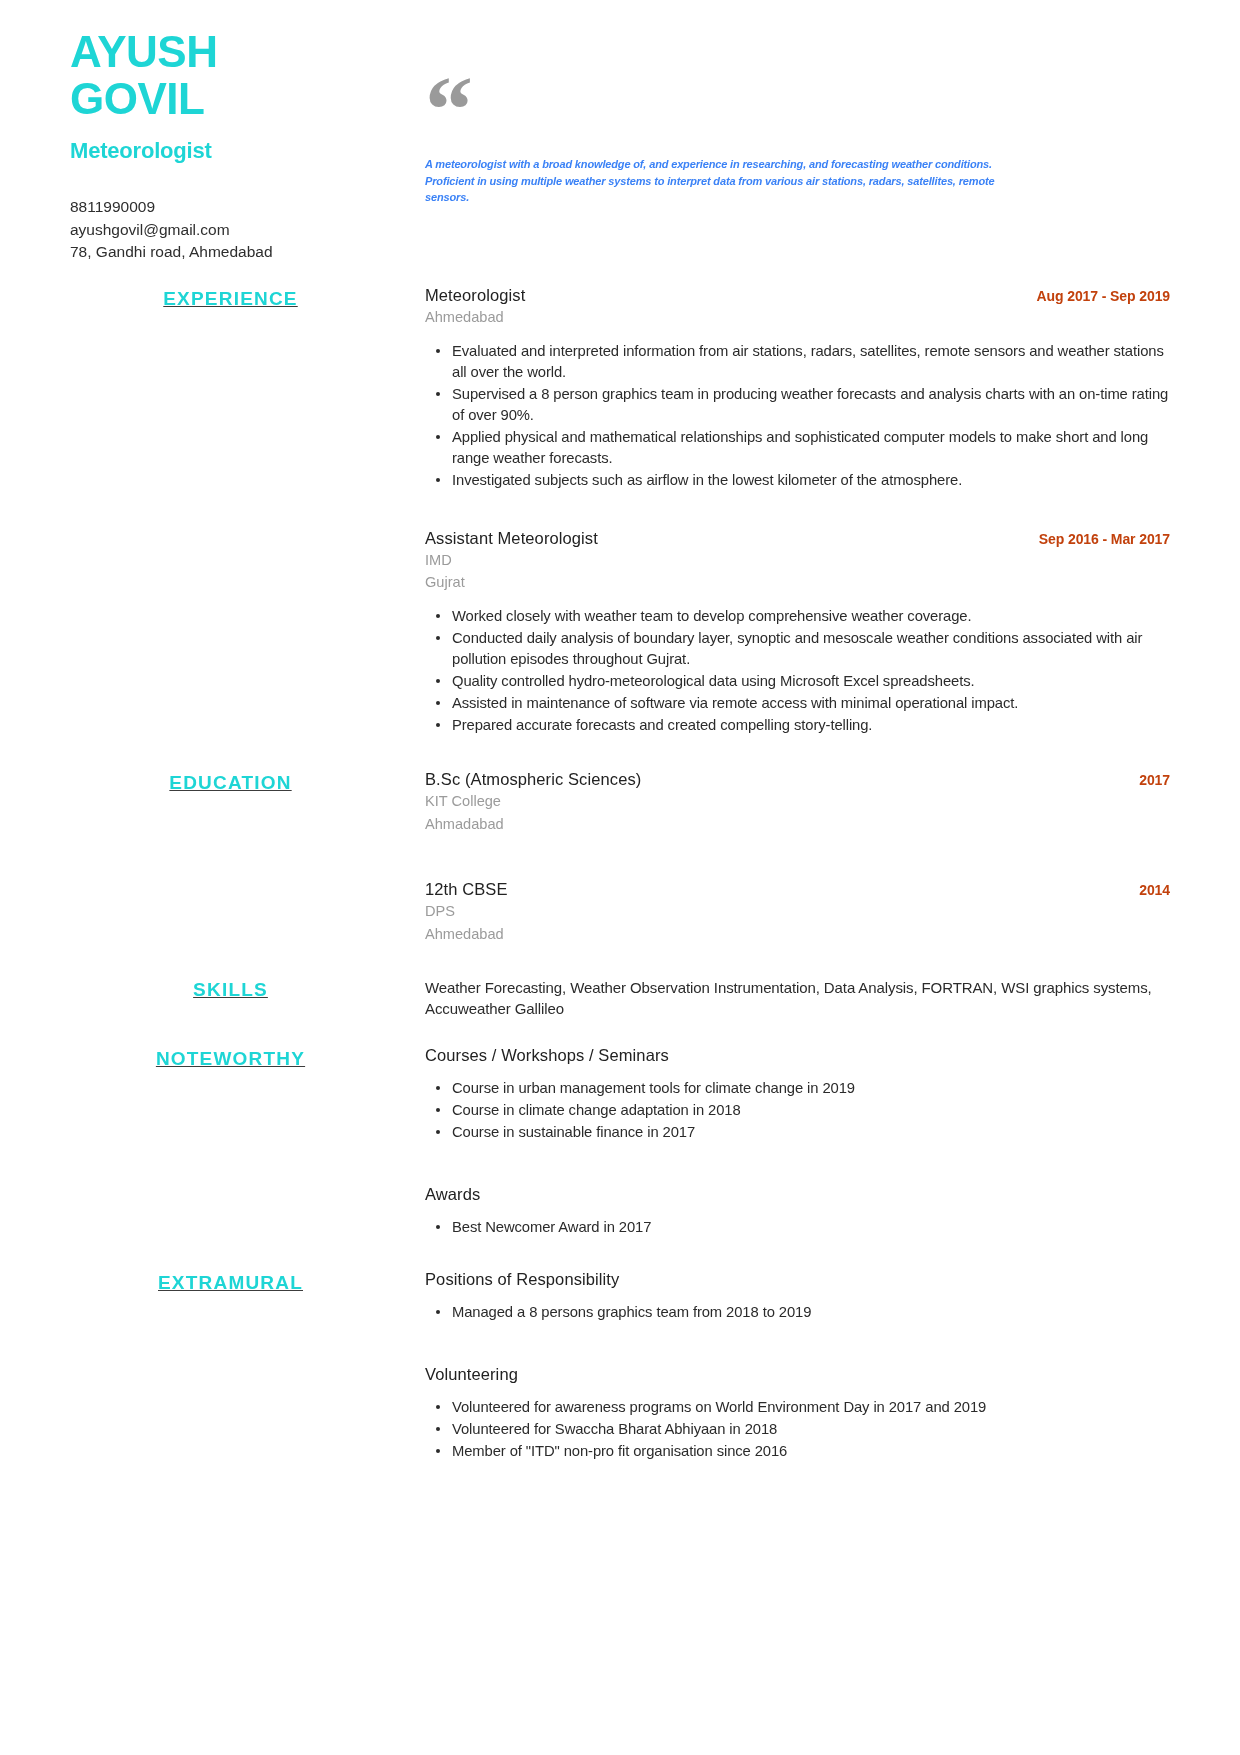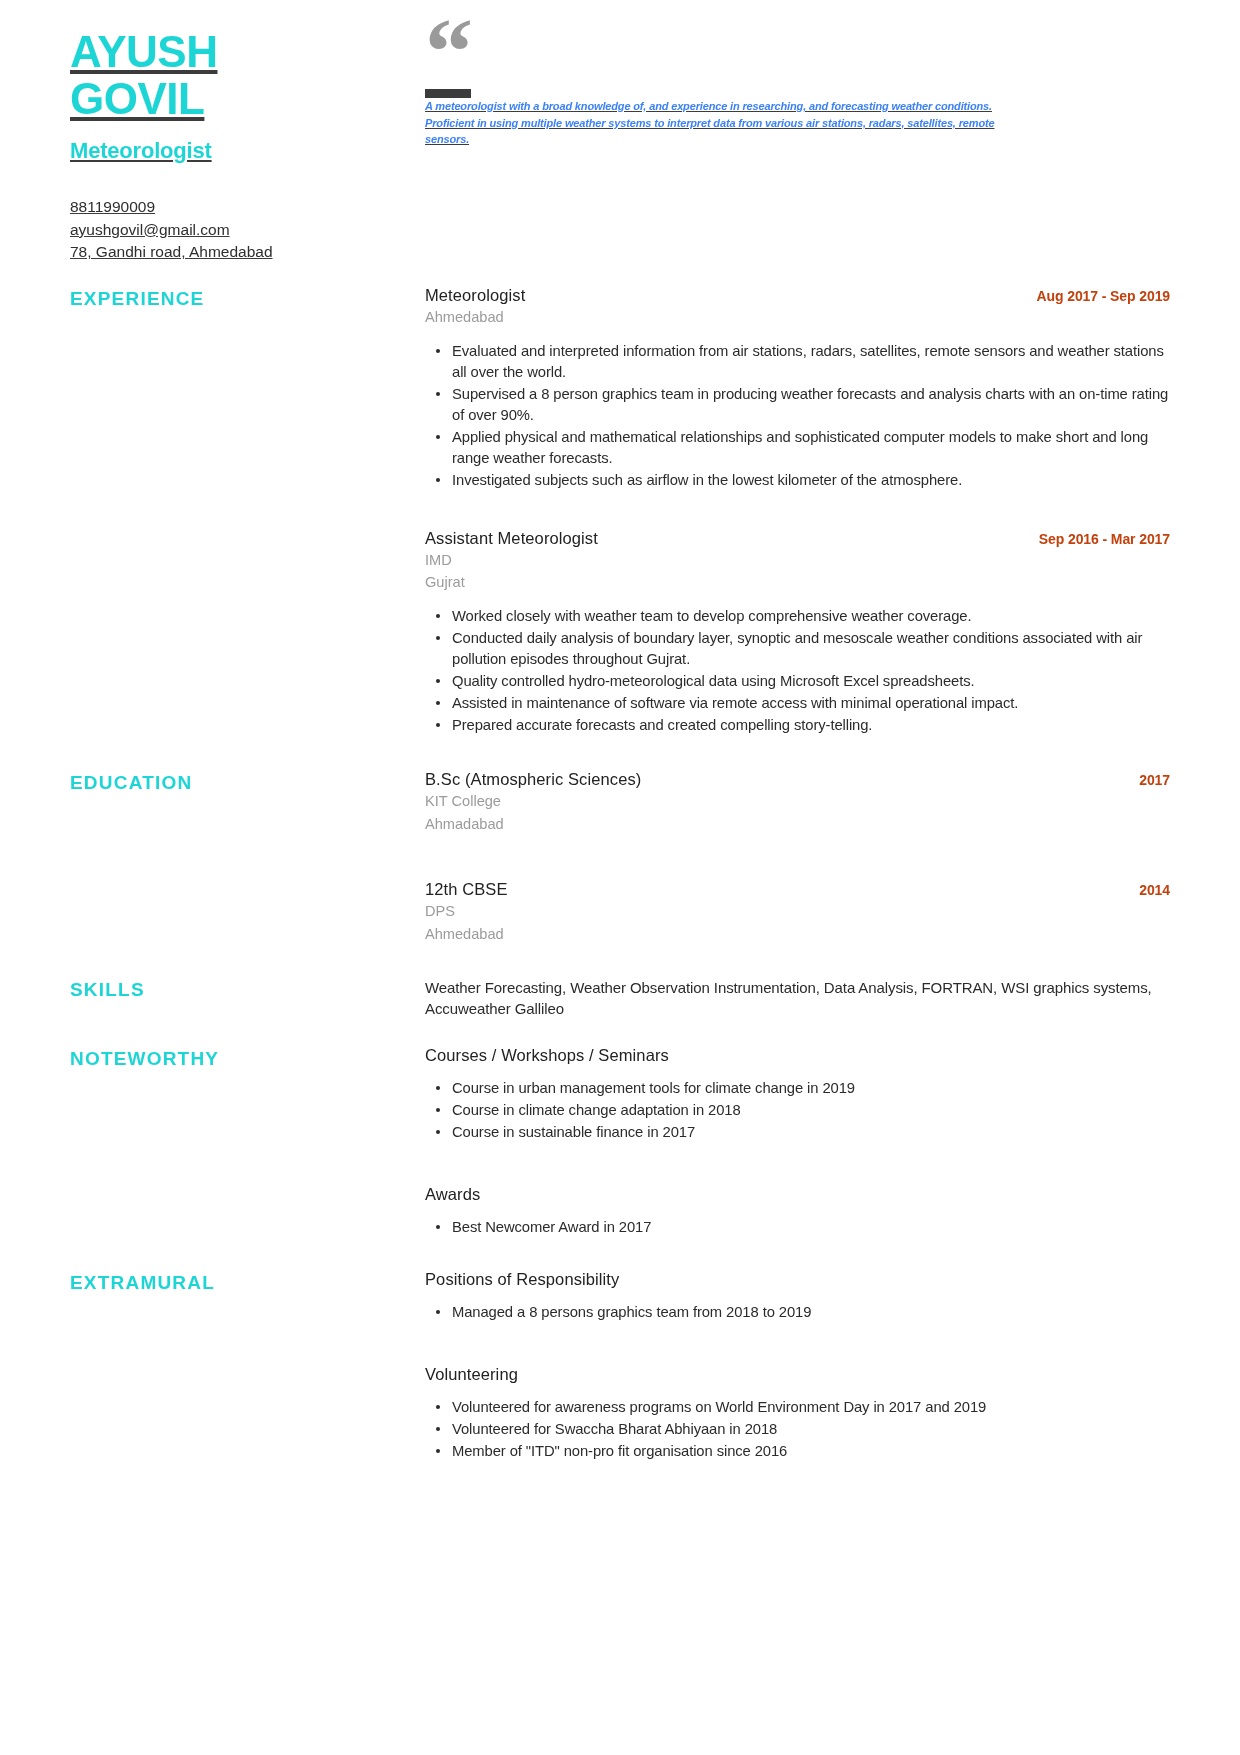--- a/index.html
+++ b/index.html
@@ -20,22 +20,21 @@
   .page {
     position: relative;
     width: 1240px;
     height: 1755px;
     padding: 22px 70px 0 70px;
   }
 
   
   .top {
     display: flex;
-    align-items: flex-start;
-    text-decoration: underline;
+    align-items: center;
   }
 
   .identity {
     width: 355px;
     flex: 0 0 355px;
     padding-top: 6px;
   }
 
   .name {
     font-size: 44px;
@@ -91,23 +90,24 @@
   .body-grid { margin-top: 22px; }
 
   .section {
     display: flex;
     align-items: flex-start;
   }
 
   .section-label-col {
     width: 355px;
     flex: 0 0 355px;
-    text-align: left;
+    text-align: center;
     padding-right: 34px;
     padding-top: 2px;
+    text-decoration: underline;
   }
 
   .section-label {
     font-size: 19px;
     font-weight: bold;
     letter-spacing: 1.2px;
     color: #1ed5d5;
   }
 
   .section-content {

